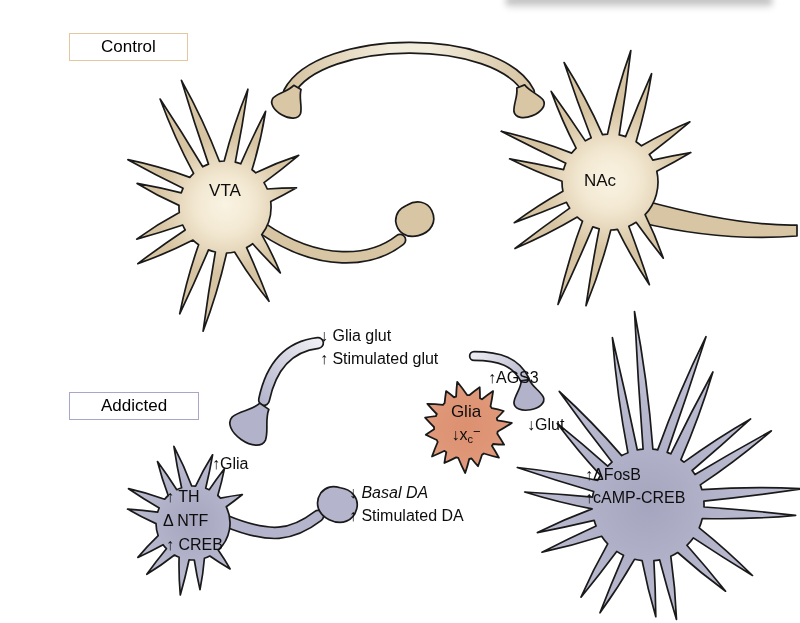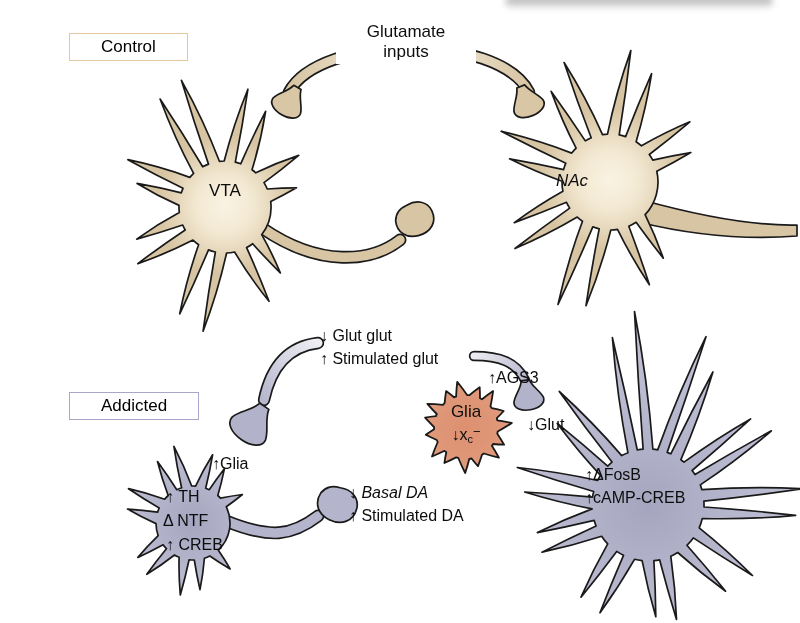--- a/index.html
+++ b/index.html
@@ -98,29 +98,25 @@
       <path d="M156.0,523.6 Q141.3,517.2 127.5,509.1 Q142.6,510.0 157.6,512.2 A37 37 0 0 1 159.2,508.0 Q143.6,498.9 128.5,488.7 Q147.0,492.9 164.7,499.2 A37 37 0 0 1 168.2,495.5 Q161.9,478.9 157.5,461.5 Q167.6,475.3 176.8,489.7 A37 37 0 0 1 181.6,487.8 Q177.0,467.2 173.9,446.3 Q184.1,465.7 191.7,486.0 A37 37 0 0 1 195.6,486.1 Q203.1,470.0 212.6,454.8 Q209.7,471.6 205.7,488.2 A37 37 0 0 1 209.2,489.7 Q216.5,478.9 224.5,468.4 Q221.8,482.1 217.8,495.5 A37 37 0 0 1 220.5,498.2 Q231.4,495.9 242.4,494.5 Q234.5,500.9 226.3,506.8 A37 37 0 0 1 218.2,550.1 Q224.5,559.2 230.1,568.9 Q219.7,562.9 209.8,556.0 A37 37 0 0 1 204.4,558.2 Q203.1,574.0 200.0,589.6 Q196.6,574.9 194.3,560.0 A37 37 0 0 1 189.1,559.8 Q185.3,577.5 180.3,594.9 Q178.6,576.1 179.1,557.3 A37 37 0 0 1 174.5,555.0 Q161.3,565.4 146.8,574.3 Q156.2,561.1 166.4,548.7 A37 37 0 0 1 163.1,544.7 Q150.7,551.5 137.9,557.4 Q147.5,546.0 158.2,535.7 A37 37 0 0 1 156.0,523.6 Z" fill="url(#gPurVTA)" stroke="#1a1a1a" stroke-width="1.7" stroke-linejoin="round"></path>
       <path d="M592.1,508.9 Q558.0,502.3 524.7,492.0 Q558.7,493.9 592.5,497.2 A56 56 0 0 1 593.7,491.5 Q555.2,480.3 517.3,467.5 Q558.0,471.7 597.7,480.5 A56 56 0 0 1 600.5,475.3 Q577.6,450.6 557.3,423.4 Q583.0,444.2 607.7,466.1 A56 56 0 0 1 612.0,462.1 Q584.9,427.4 559.3,391.5 Q592.5,421.8 621.7,455.6 A56 56 0 0 1 627.9,452.7 Q617.0,395.8 612.4,337.7 Q625.7,393.7 637.3,450.0 A56 56 0 0 1 643.1,449.2 Q637.9,380.4 634.5,311.5 Q647.7,380.0 652.9,449.2 A56 56 0 0 1 657.7,449.9 Q678.6,392.1 706.0,336.7 Q687.3,394.8 667.2,452.4 A56 56 0 0 1 670.8,453.8 Q690.9,412.5 712.9,372.0 Q699.5,416.9 680.9,459.7 A56 56 0 0 1 684.0,462.1 Q716.0,438.7 750.6,418.9 Q721.9,445.3 692.1,470.5 A56 56 0 0 1 695.0,474.5 Q732.7,451.9 771.4,430.8 Q737.3,460.1 700.3,484.9 A56 56 0 0 1 701.8,489.6 Q752.3,486.0 803.1,488.7 Q753.6,495.9 703.9,501.1 A56 56 0 0 1 704.0,507.0 Q749.9,510.2 795.6,515.3 Q748.9,519.7 702.3,518.5 A56 56 0 0 1 699.2,527.8 Q727.0,550.1 752.5,575.5 Q722.5,557.3 693.3,537.9 A56 56 0 0 1 686.9,545.3 Q706.8,567.8 725.6,591.2 Q700.6,573.0 677.7,552.5 A56 56 0 0 1 670.8,556.2 Q675.3,587.6 676.5,619.5 Q667.4,589.8 659.6,559.8 A56 56 0 0 1 653.9,560.7 Q655.5,588.7 655.8,616.7 Q647.6,589.0 642.1,560.7 A56 56 0 0 1 634.5,559.3 Q618.7,586.9 600.0,612.8 Q611.1,583.8 623.5,555.3 A56 56 0 0 1 616.7,551.4 Q599.4,574.7 581.0,597.2 Q593.0,569.8 607.7,543.9 A56 56 0 0 1 601.6,536.3 Q572.3,545.8 542.0,552.2 Q568.8,538.5 596.1,526.0 A56 56 0 0 1 594.2,520.4 Q565.9,527.1 537.4,532.6 Q564.2,519.3 592.1,508.9 A56 56 0 0 1 592.1,508.9 Z" fill="url(#gPurNAc)" stroke="#1a1a1a" stroke-width="1.7" stroke-linejoin="round"></path>
       <path d="M434.0,427.0 Q429.3,422.3 425.1,417.6 Q430.5,416.6 435.9,416.1 A32 32 0 0 1 436.8,414.0 Q431.9,409.1 427.4,403.8 Q435.1,404.0 443.0,404.8 A32 32 0 0 1 444.6,403.2 Q445.2,397.0 446.1,391.1 Q450.2,394.1 454.0,397.3 A32 32 0 0 1 456.1,396.6 Q456.4,389.2 457.2,381.8 Q462.4,388.2 467.1,395.0 A32 32 0 0 1 469.3,395.2 Q474.5,391.0 479.7,387.3 Q480.0,392.8 480.0,398.2 A32 32 0 0 1 482.0,399.3 Q487.4,395.0 493.1,391.1 Q492.1,398.7 490.5,406.4 A32 32 0 0 1 491.9,408.2 Q498.0,409.5 503.7,411.0 Q500.4,414.7 496.8,418.2 A32 32 0 0 1 497.3,420.3 Q504.6,421.4 511.8,423.0 Q505.0,427.5 497.7,431.5 A32 32 0 0 1 497.3,433.7 Q500.9,439.2 504.1,444.7 Q498.6,444.5 493.1,444.0 A32 32 0 0 1 491.9,445.8 Q495.6,451.6 498.9,457.7 Q491.4,455.9 483.9,453.5 A32 32 0 0 1 482.0,454.7 Q480.1,460.7 478.0,466.2 Q474.6,462.5 471.6,458.5 A32 32 0 0 1 469.3,458.8 Q467.6,466.0 465.2,473.0 Q461.4,465.7 458.3,458.0 A32 32 0 0 1 456.1,457.4 Q450.2,460.5 444.4,463.0 Q445.1,457.6 446.3,452.2 A32 32 0 0 1 444.6,450.8 Q438.4,453.9 432.0,456.5 Q434.6,449.2 437.7,442.0 A32 32 0 0 1 436.8,440.0 Q431.0,437.5 425.8,434.8 Q429.8,431.9 434.1,429.2 A32 32 0 0 1 434.0,427.0 Z" fill="url(#gGlia)" stroke="#1a1a1a" stroke-width="1.8" stroke-linejoin="round"></path>
     </svg>
 
   <div class="shadow-bar"></div>
 
   <div class="section-box" style="left: 69px; top: 33px; border-color: rgb(227, 200, 159);">Control</div>
   <div class="section-box" style="left: 69px; top: 392px; border-color: rgb(167, 167, 203);">Addicted</div>
 
-  <div class="lbl glu center" style="font-size:17px;">
-    <div>Glutamate</div>
-    <div>inputs</div>
-  </div>
 
   <div class="lbl big center" style="left:195px;top:181px;width:60px;">VTA</div>
-  <div class="lbl big center" style="left:542px;top:171px;width:60px;font-style:italic;">NAc</div>
+  <div class="lbl big center" style="left:570px;top:171px;width:60px;">NAc</div>
 
-  <div class="lbl" style="left:320px;top:326px;">↓ Glut glut</div>
+  <div class="lbl" style="left:320px;top:326px;">↓ Glia glut</div>
   <div class="lbl" style="left:320px;top:349px;">↑ Stimulated glut</div>
   <div class="lbl" style="left:488px;top:368px;">↑AGS3</div>
   <div class="lbl" style="left:527px;top:415px;">↓Glut</div>
 
   <div class="lbl big center" style="left:438px;top:402px;width:56px;">Glia</div>
   <div class="lbl center" style="left:438px;top:424px;width:56px;">
     <span>↓</span><span>x</span><span class="sub">c</span><span class="sup">−</span>
   </div>
 
   <div class="lbl" style="left:212px;top:454px;">↑Glia</div>

